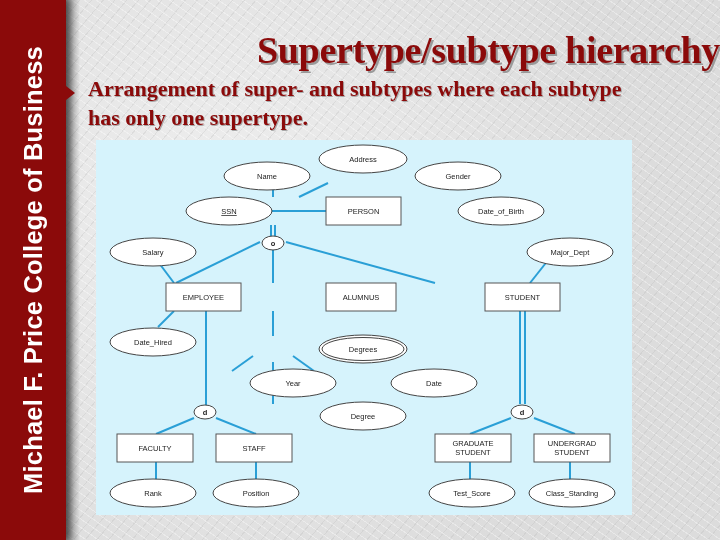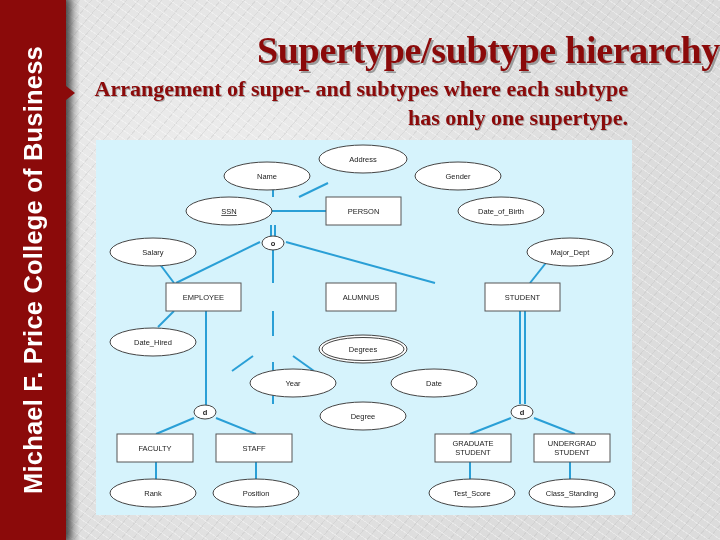--- a/index.html
+++ b/index.html
@@ -15,21 +15,21 @@
   .sidebar-shadow { position:absolute; left:66px; top:0; width:14px; height:540px;
     background:linear-gradient(to right, rgba(60,60,60,0.55), rgba(200,200,200,0)); }
   .side-text { position:absolute; left:50%; top:50%; transform:translate(-50%,-50%) rotate(-90deg);
     white-space:nowrap; color:#ffffff; font-family:"Liberation Sans", sans-serif; font-weight:bold;
     font-size:25.5px; letter-spacing:0.2px; }
   .title { position:absolute; left:0; width:720px; top:28px; text-align:right; padding-left:10px; box-sizing:border-box;
     font-size:38px; font-weight:bold; color:#8b0a0a; text-shadow:2px 2px 0 #9a9a9a; letter-spacing:-0.3px; }
   .bullet-marker { position:absolute; left:66px; top:86px; width:0; height:0;
     border-top:7px solid transparent; border-bottom:7px solid transparent; border-left:9px solid #8b0a0a; }
   .bullet { position:absolute; left:88px; top:74px; width:540px; font-size:22px; font-weight:bold;
-    color:#8b0a0a; line-height:29px; text-shadow:1px 1px 0 #a8a8a8;text-align:right; }
+    color:#8b0a0a; line-height:29px; text-shadow:1px 1px 0 #a8a8a8; }
   .diagram { position:absolute; left:96px; top:140px; width:536px; height:375px; background:#d6f3fc; }
   .diagram svg { display:block; }
   .diagram text { font-family:"Liberation Sans", sans-serif; font-size:7.5px; fill:#222; }
 </style>
 </head>
 <body>
 
 <div class="sidebar">
   <div class="side-text">Michael F. Price College of Business</div>
 </div>

